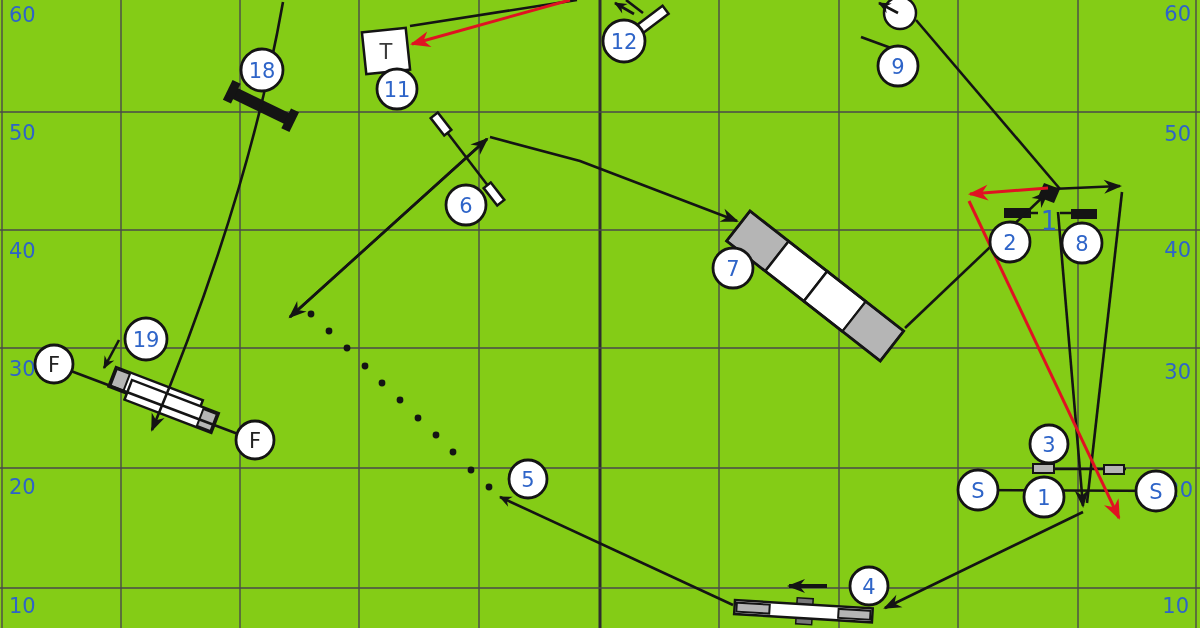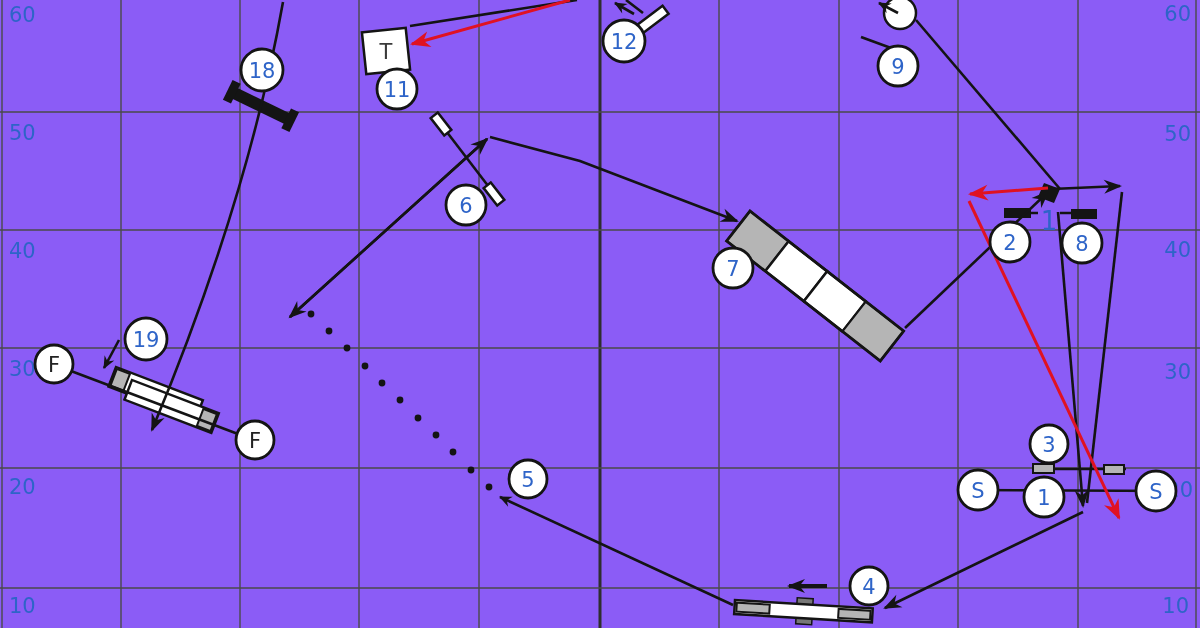--- a/index.html
+++ b/index.html
@@ -1,16 +1,16 @@
 <!DOCTYPE html>
 <html><head>
 <meta charset="utf-8">
 <style>
   html,body{margin:0;padding:0;background:#ffffff;}
-  #stage{position:relative;width:1200px;height:628px;background:#8b5cf6;overflow:hidden;
+  #stage{position:relative;width:1200px;height:628px;background:#84cc16;overflow:hidden;
          font-family:"DejaVu Sans","Liberation Sans",sans-serif;}
   svg{position:absolute;left:0;top:0;}
   .grid-line{stroke:#4a4a4a;stroke-width:1.4;fill:none;}
   .grid-line-bold{stroke:#2e2e2e;stroke-width:3;fill:none;}
   .axis-label{fill:#2e64c8;font-size:21px;}
   .path-black{stroke:#141414;stroke-width:2.6;fill:none;}
   .path-black-bold{stroke:#141414;stroke-width:4;fill:none;}
   .path-red{stroke:#e01222;stroke-width:3;fill:none;}
   .obstacle-stroke{stroke:#141414;stroke-width:2.5;fill:#ffffff;}
   .obstacle-gray{stroke:#141414;stroke-width:2;fill:#b5b5b5;}

